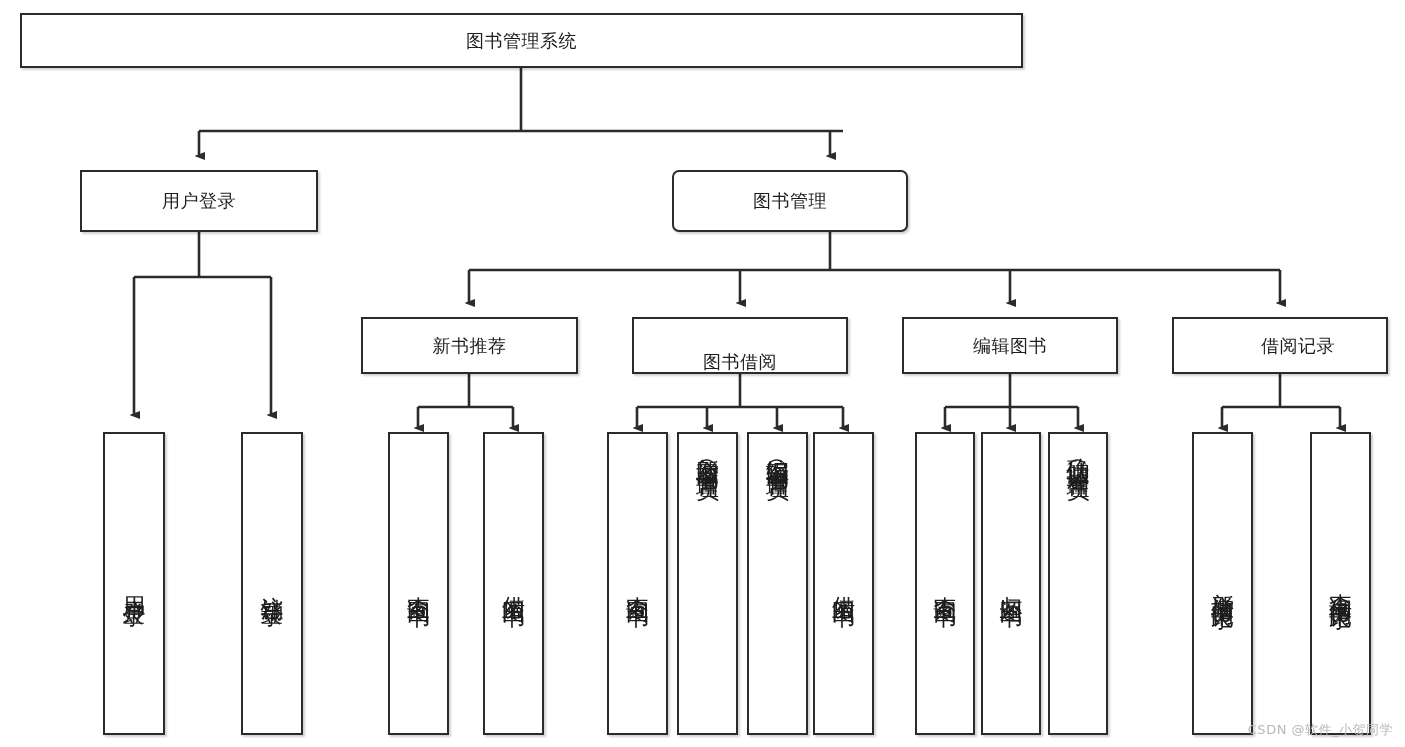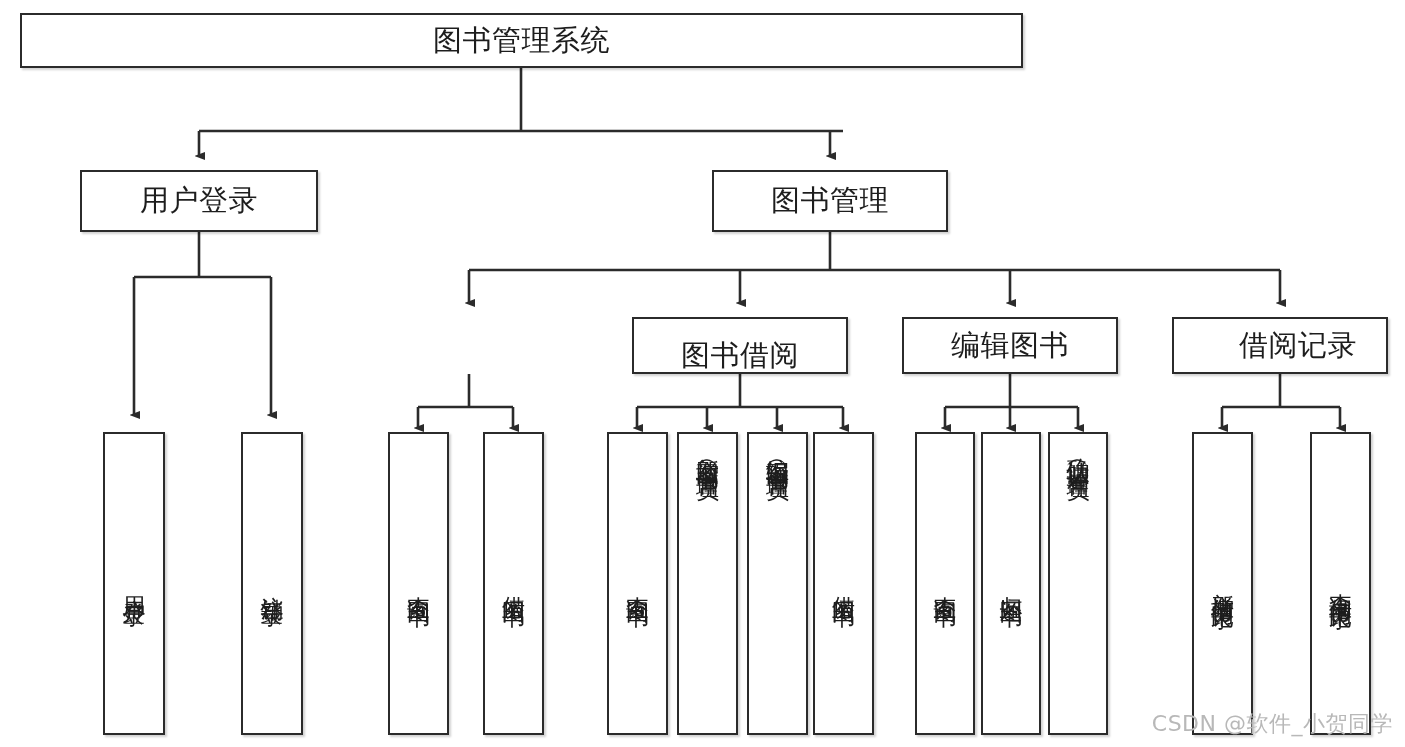--- a/index.html
+++ b/index.html
@@ -31,21 +31,21 @@
     position: absolute;
     box-sizing: border-box;
     border: 2.5px solid #2b2b2b;
     background: #ffffff;
     display: flex;
     align-items: center;
     justify-content: center;
     box-shadow: 2px 2px 2px rgba(0,0,0,0.18);
   }
   .node-label-h {
-    font-size: 29px;
+    font-size: 18px;
     color: #1d1d1d;
     line-height: 1.1;
     letter-spacing: 0.5px;
     white-space: nowrap;
   }
   .node-box.vertical {
     align-items: flex-start;
     justify-content: center;
     padding-top: 6px;
   }
@@ -59,21 +59,21 @@
     white-space: nowrap;
   }
   .node-box.vertical.centered {
     align-items: center;
     padding-top: 0;
   }
   #watermark {
     position: absolute;
     right: 12px;
     bottom: 8px;
-    font-size: 22px;
+    font-size: 13px;
     color: #b8b8b8;
     letter-spacing: 0.5px;
     white-space: nowrap;
     pointer-events: none;
   }
 </style>
 </head>
 <body>
 
 <div id="diagram-root">
@@ -129,24 +129,27 @@
   </svg>
 
   <div class="node-box" style="left:20px; top:13px; width:1003px; height:55px;">
     <span class="node-label-h">图书管理系统</span>
   </div>
 
   <div class="node-box" style="left:80px; top:170px; width:238px; height:62px;">
     <span class="node-label-h">用户登录</span>
   </div>
 
-  <div class="node-box" style="left:712px; top:170px; width:236px; height:62px;">
+  <div class="node-box" style="left:672px; top:170px; width:236px; height:62px;border-radius:7px;">
     <span class="node-label-h">图书管理</span>
   </div>
 
+  <div class="node-box" style="left:361px; top:317px; width:217px; height:57px;">
+    <span class="node-label-h">新书推荐</span>
+  </div>
 
   <div class="node-box" style="left:632px; top:317px; width:216px; height:57px;align-items:flex-end;">
     <span class="node-label-h">图书借阅</span>
   </div>
 
   <div class="node-box" style="left:902px; top:317px; width:216px; height:57px;">
     <span class="node-label-h">编辑图书</span>
   </div>
 
   <div class="node-box" style="left:1172px; top:317px; width:216px; height:57px;padding-left:36px;">

